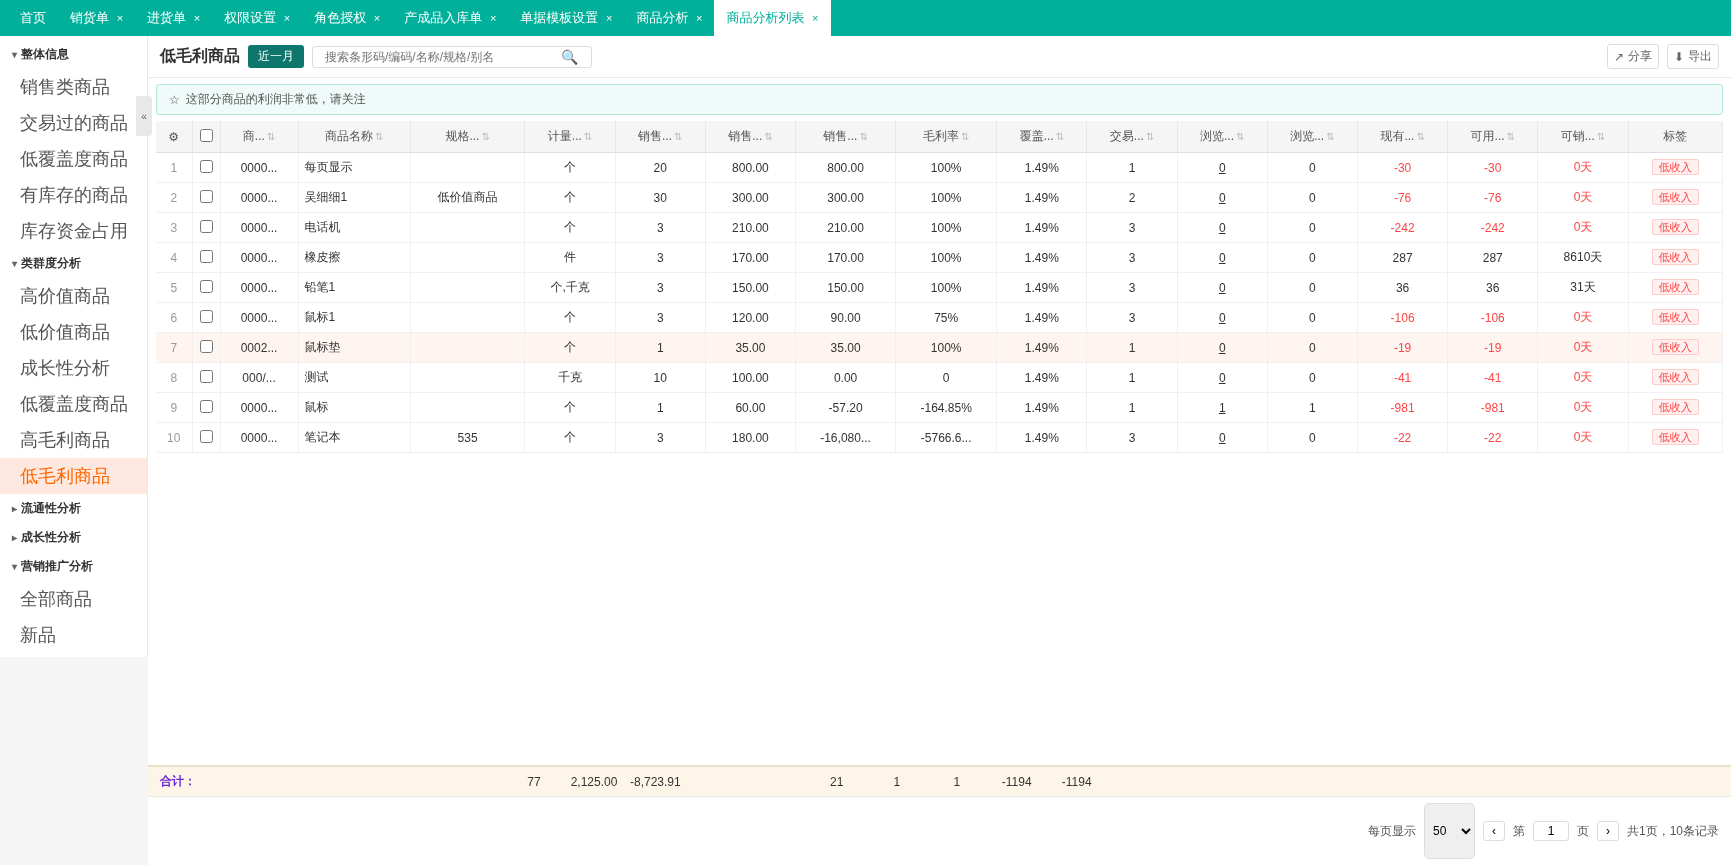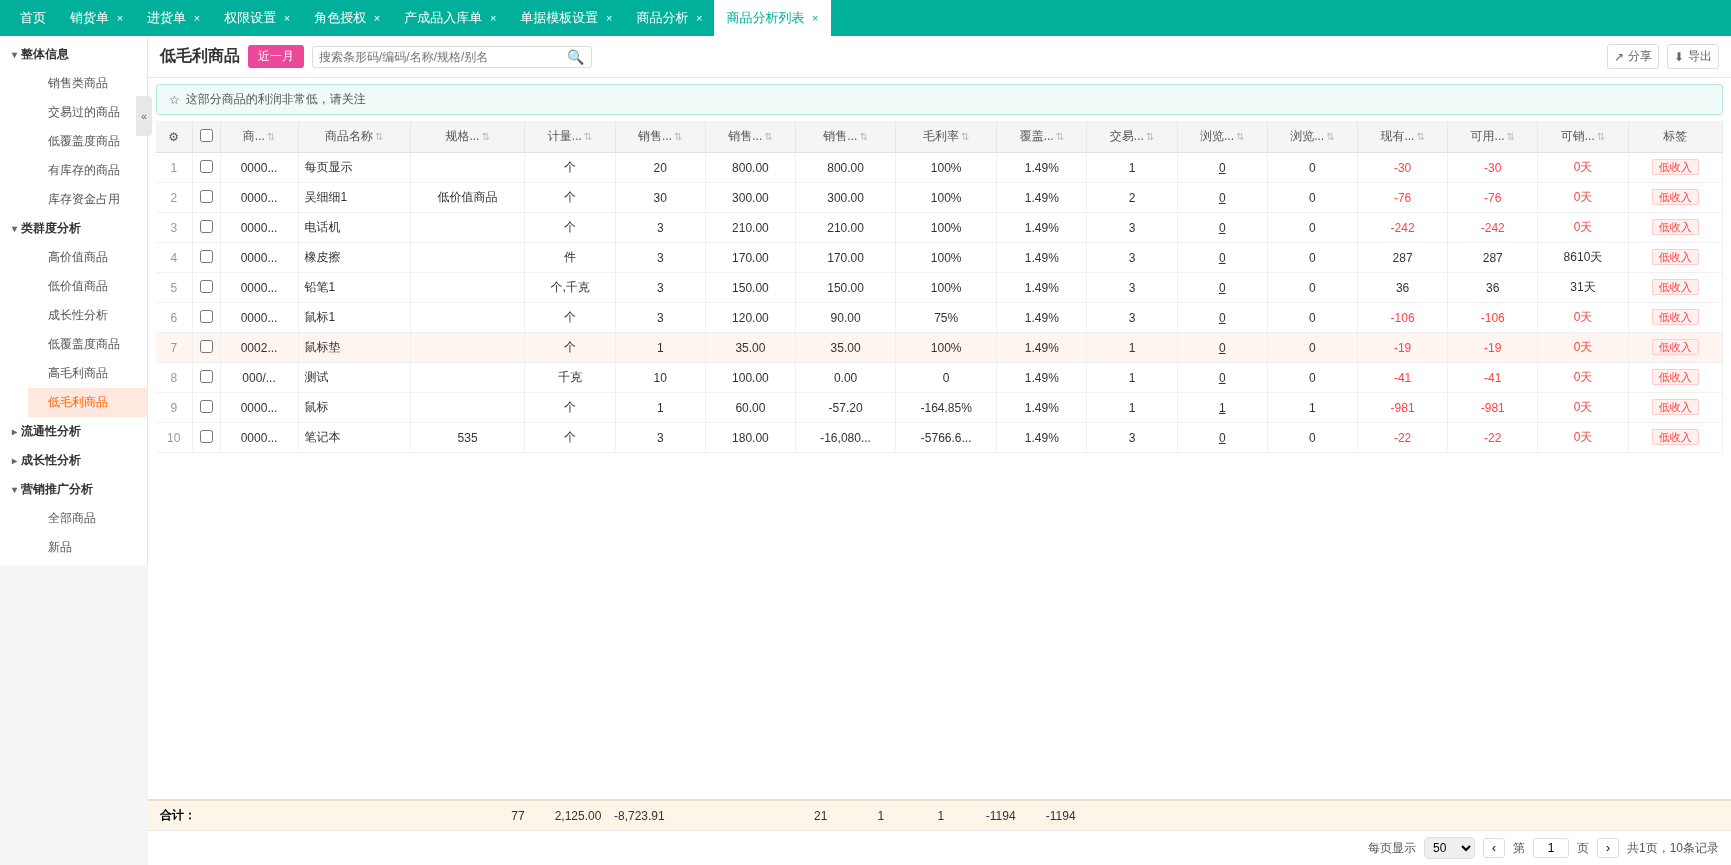--- a/index.html
+++ b/index.html
@@ -44,22 +44,21 @@
       color: #333;
       font-weight: bold;
       font-size: 12px;
       cursor: pointer;
     }
     .sidebar-group-header .arrow { margin-right: 4px; font-size: 10px; color: #666; }
     .sidebar-item {
       padding: 6px 8px 6px 20px;
       cursor: pointer;
       color: #555;
-      font-size: 12px;
-      margin-left: 28px;
+      font-size: 18px;
     }
     .sidebar-item.active { background: #ffe8e0; color: #ff6600; }
     .sidebar-collapse-btn {
       position: absolute;
       left: 136px;
       top: 60px;
       width: 16px;
       height: 40px;
       background: #e8e8e8;
       border-radius: 0 4px 4px 0;
@@ -88,34 +87,34 @@
       padding: 8px 12px;
       border-bottom: 1px solid #e8e8e8;
       gap: 8px;
     }
     .content-title {
       font-size: 16px;
       font-weight: bold;
       color: #333;
     }
     .filter-btn {
-      background: #ec4899;
+      background: #0f766e;
       color: #fff;
       border: none;
       padding: 3px 10px;
       border-radius: 3px;
       cursor: pointer;
       font-size: 12px;
     }
     .search-box {
       display: flex;
       align-items: center;
       border: 1px solid #ddd;
       border-radius: 3px;
-      padding: 2px 6px;
+      padding: 2px 12px;
       flex: 1;
       max-width: 280px;
     }
     .search-box input {
       border: none;
       outline: none;
       font-size: 12px;
       width: 100%;
       color: #999;
     }
@@ -205,21 +204,21 @@
     
     .table-footer {
       background: #fdf6e8;
       border-top: 2px solid #e8e0cc;
       padding: 6px 12px;
       display: flex;
       align-items: center;
       gap: 0;
       font-size: 12px;
     }
-    .footer-label { color: #000000; margin-right: 8px; font-weight: bold; }
+    .footer-label { color: #6d28d9; margin-right: 24px; font-weight: bold; }
     .footer-cell {
       min-width: 60px;
       text-align: center;
       padding: 0 6px;
     }
 
     
     .pagination-bar {
       display: flex;
       align-items: center;
@@ -227,21 +226,21 @@
       padding: 6px 12px;
       border-top: 1px solid #e8e8e8;
       gap: 8px;
       background: #fff;
       font-size: 12px;
       color: #555;
     }
     .page-size-select {
       border: 1px solid #ddd;
       border-radius: 5px;
-      padding: 2px 4px;
+      padding: 19px 4px;
       font-size: 12px;
     }
     .page-btn {
       padding: 2px 8px;
       border: 1px solid #ddd;
       border-radius: 3px;
       cursor: pointer;
       background: #fff;
       font-size: 12px;
     }

